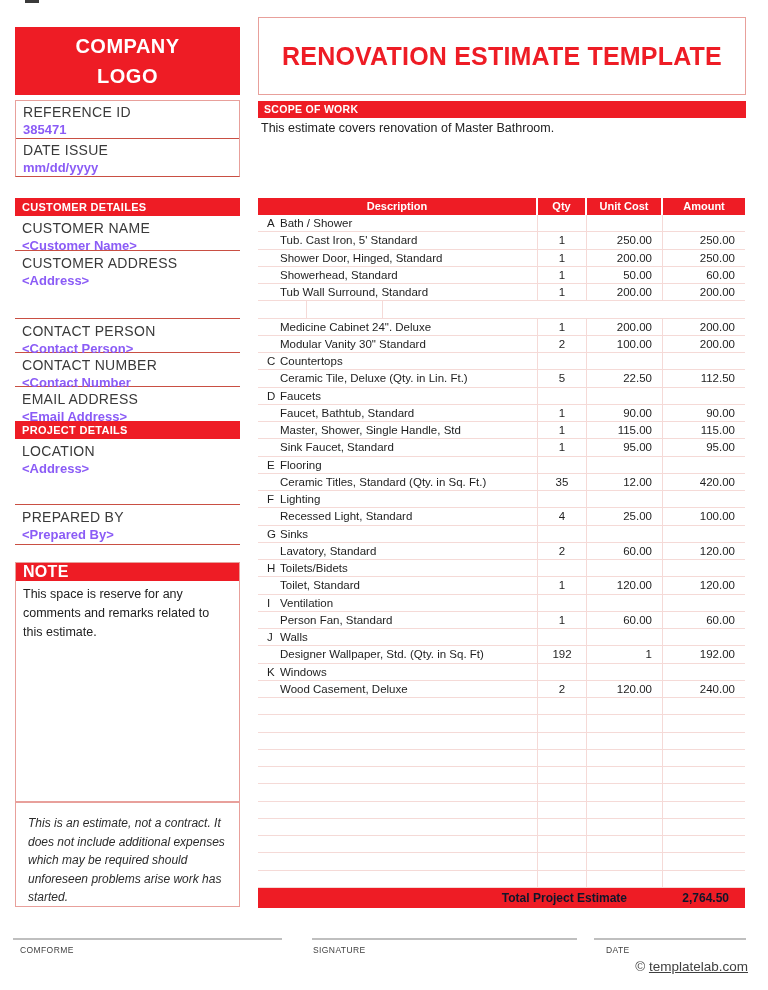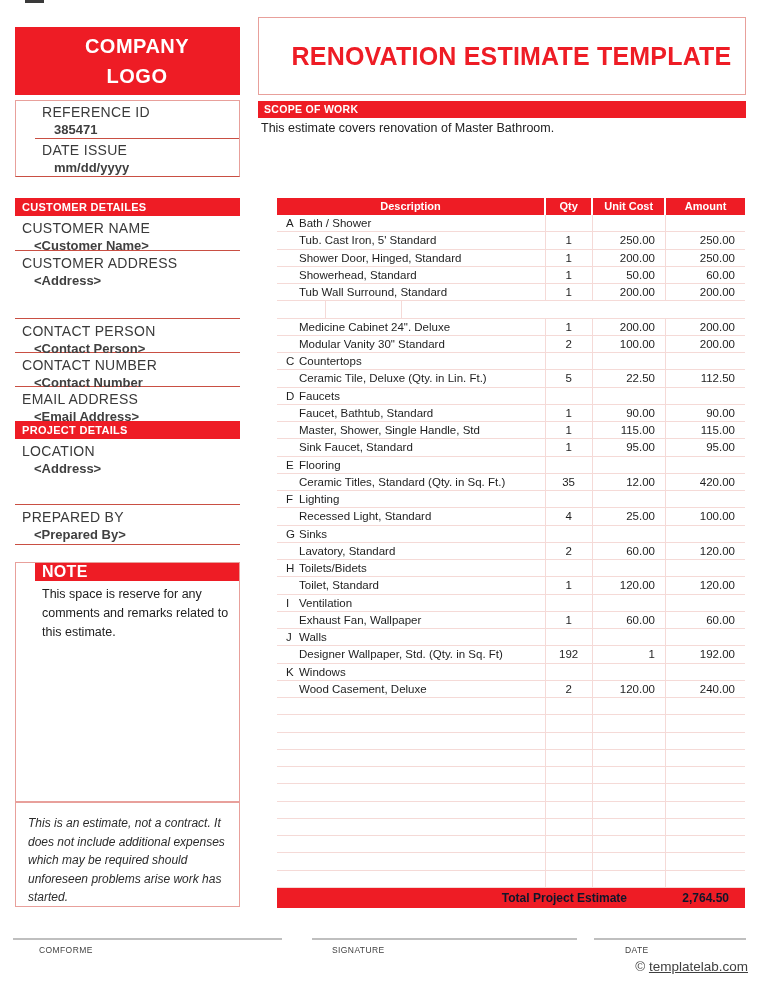--- a/index.html
+++ b/index.html
@@ -8,40 +8,40 @@
     --boxborder:#E8A09B;
     --grid:#F5DAD7;
     --ink:#1e1e1e;
   }
   *{margin:0;padding:0;box-sizing:border-box;}
   html,body{background:#fff;}
   body{
     width:768px;height:990px;position:relative;overflow:hidden;
     font-family:"Liberation Sans","DejaVu Sans",sans-serif;color:var(--ink);
   }
-  .abs{position:absolute;padding-left:19px;}
+  .abs{position:absolute;}
 
   
   .logo-box{left:15px;top:27px;width:225px;height:68px;background:var(--red);
     color:#fff;font-weight:bold;font-size:20px;line-height:30px;text-align:center;
     display:flex;flex-direction:column;justify-content:center;letter-spacing:.5px;}
   .title-box{left:258px;top:17px;width:488px;height:78px;border:1px solid var(--boxborder);
     display:flex;align-items:center;justify-content:center;}
   .title-box h1{color:var(--red);font-size:25px;font-weight:bold;letter-spacing:.2px;}
 
   .artifact{left:25px;top:0;width:14px;height:3px;background:#3a3a3a;}
 
   
   .ref-box{left:15px;top:100px;width:225px;height:77px;
     border:1px solid var(--boxborder);border-bottom:1px solid var(--fieldline);}
   .ref-half{height:38px;padding:3px 0 0 7px;}
   .ref-half.first{border-bottom:1px solid var(--fieldline);}
 
   .lbl{font-size:14px;color:#3a3a3a;letter-spacing:.3px;}
-  .val{font-size:13px;font-weight:bold;color:#404040;margin-top:2px;margin-left:12px;}
+  .val{font-size:13px;font-weight:bold;color:#8b5cf6;margin-top:2px;}
 
   
   .bar{background:var(--red);color:#fff;font-weight:bold;}
   .bar.side{left:15px;width:225px;height:18px;font-size:11px;line-height:18px;padding-left:7px;letter-spacing:.3px;}
   .bar.scope{left:258px;top:101px;width:488px;height:17px;font-size:10.5px;line-height:17px;padding-left:6px;letter-spacing:.3px;}
 
   .field{left:15px;width:225px;padding:4px 0 0 7px;border-bottom:1px solid var(--fieldline);}
   .field.noline{border-bottom:none;}
 
   .scope-text{left:258px;top:121px;width:488px;font-size:12.5px;padding-left:3px;color:#222;}
@@ -287,21 +287,21 @@
         <div class="td c-unit">120.00</div>
         <div class="td c-amt">120.00</div>
       </div>
       <div class="t-row">
         <div class="td c-desc"><span class="letter">I</span><span>Ventilation</span></div>
         <div class="td c-qty"></div>
         <div class="td c-unit"></div>
         <div class="td c-amt"></div>
       </div>
       <div class="t-row">
-        <div class="td c-desc"><span class="letter"></span><span>Exhaust Fan, Wallpaper</span></div>
+        <div class="td c-desc"><span class="letter"></span><span>Person Fan, Standard</span></div>
         <div class="td c-qty">1</div>
         <div class="td c-unit">60.00</div>
         <div class="td c-amt">60.00</div>
       </div>
       <div class="t-row">
         <div class="td c-desc"><span class="letter">J</span><span>Walls</span></div>
         <div class="td c-qty"></div>
         <div class="td c-unit"></div>
         <div class="td c-amt"></div>
       </div>

